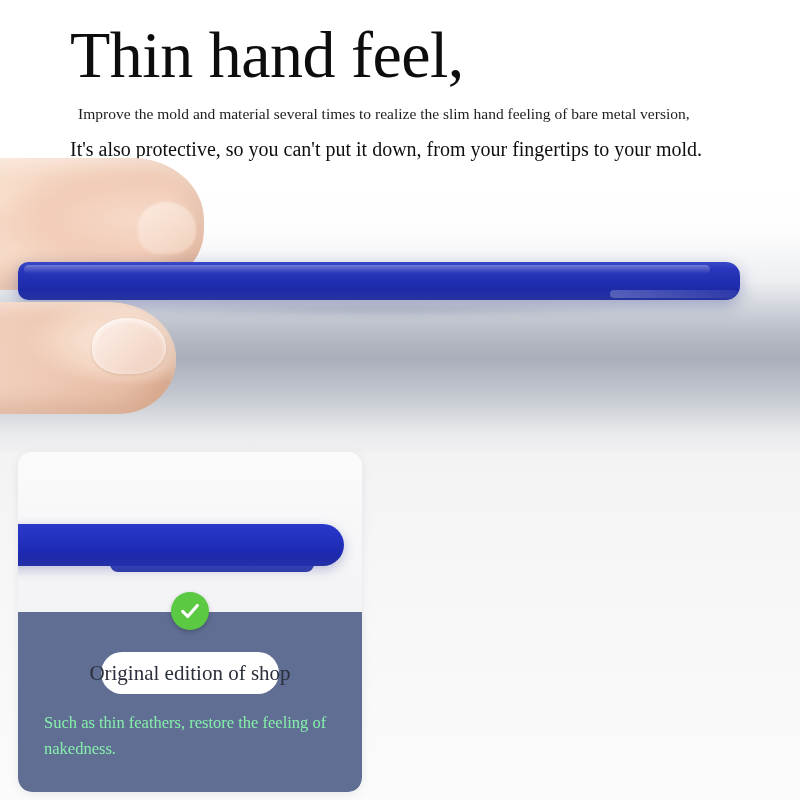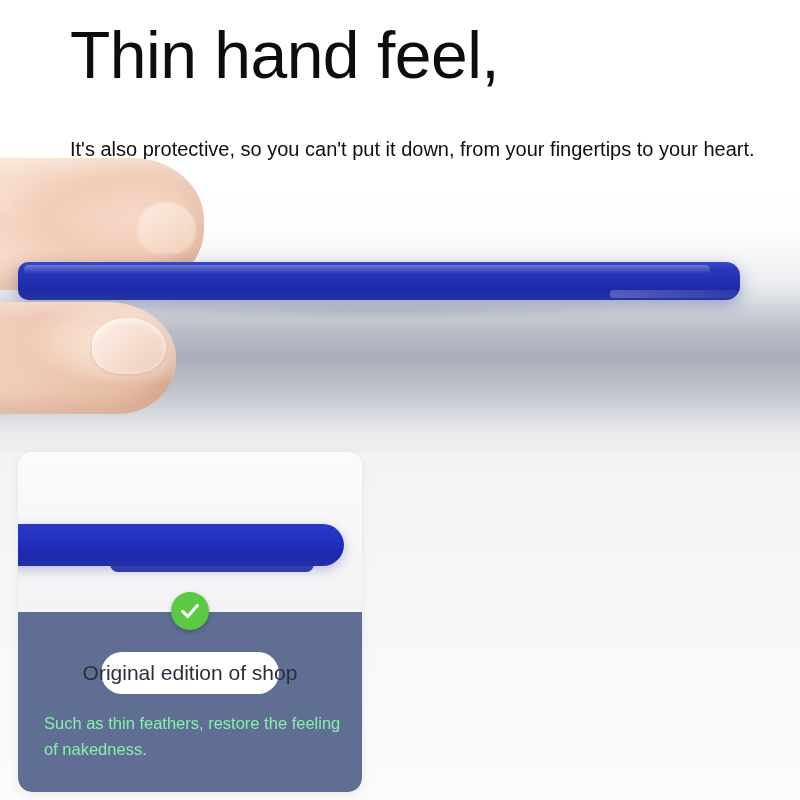--- a/index.html
+++ b/index.html
@@ -2,21 +2,21 @@
 <html><head>
 <meta charset="utf-8">
 <style>
   html,body{margin:0;padding:0;}
   body{
     width:800px;height:800px;overflow:hidden;
     background:#ffffff;
     font-family:"Liberation Sans","DejaVu Sans",sans-serif;
     position:relative;
   }
-  .stage{position:absolute;inset:0;width:800px;height:800px;overflow:hidden;background:#fff;}
+  .stage{position:absolute;inset:0;width:800px;height:800px;overflow:hidden;background:#fff;font-family:Liberation Serif, serif;}
 
   
   .bg-upper{
     position:absolute;left:0;top:0;width:800px;height:196px;background:#ffffff;
   }
   .bg-mid{
     position:absolute;left:0;top:190px;width:800px;height:270px;
     background:linear-gradient(to bottom,
       #ffffff 0%, #fdfdfd 16%, #eceef1 34%,
       #b9bec8 52%, #a9aeba 62%, #c3c7cf 76%, #e9eaec 90%, #f3f3f4 100%);
@@ -172,21 +172,22 @@
 </head>
 <body>
 
 <div class="stage">
 
   <div class="bg-upper"></div>
   <div class="bg-mid"></div>
   <div class="bg-lower"></div>
 
   <div class="headline">Thin hand feel,</div>
-  <div class="sub2">It's also protective, so you can't put it down, from your fingertips to your heart.</div>
+  <div class="sub1">Improve the mold and material several times to realize the slim hand feeling of bare metal version,</div>
+  <div class="sub2">It's also protective, so you can't put it down, from your fingertips to your mold.</div>
 
   <div class="hero">
     <div class="finger-top">
       <div class="knuckle"></div>
     </div>
     <div class="case-bar"></div>
     <div class="case-shadow"></div>
     <div class="finger-bottom">
       <div class="nail"></div>
     </div>

